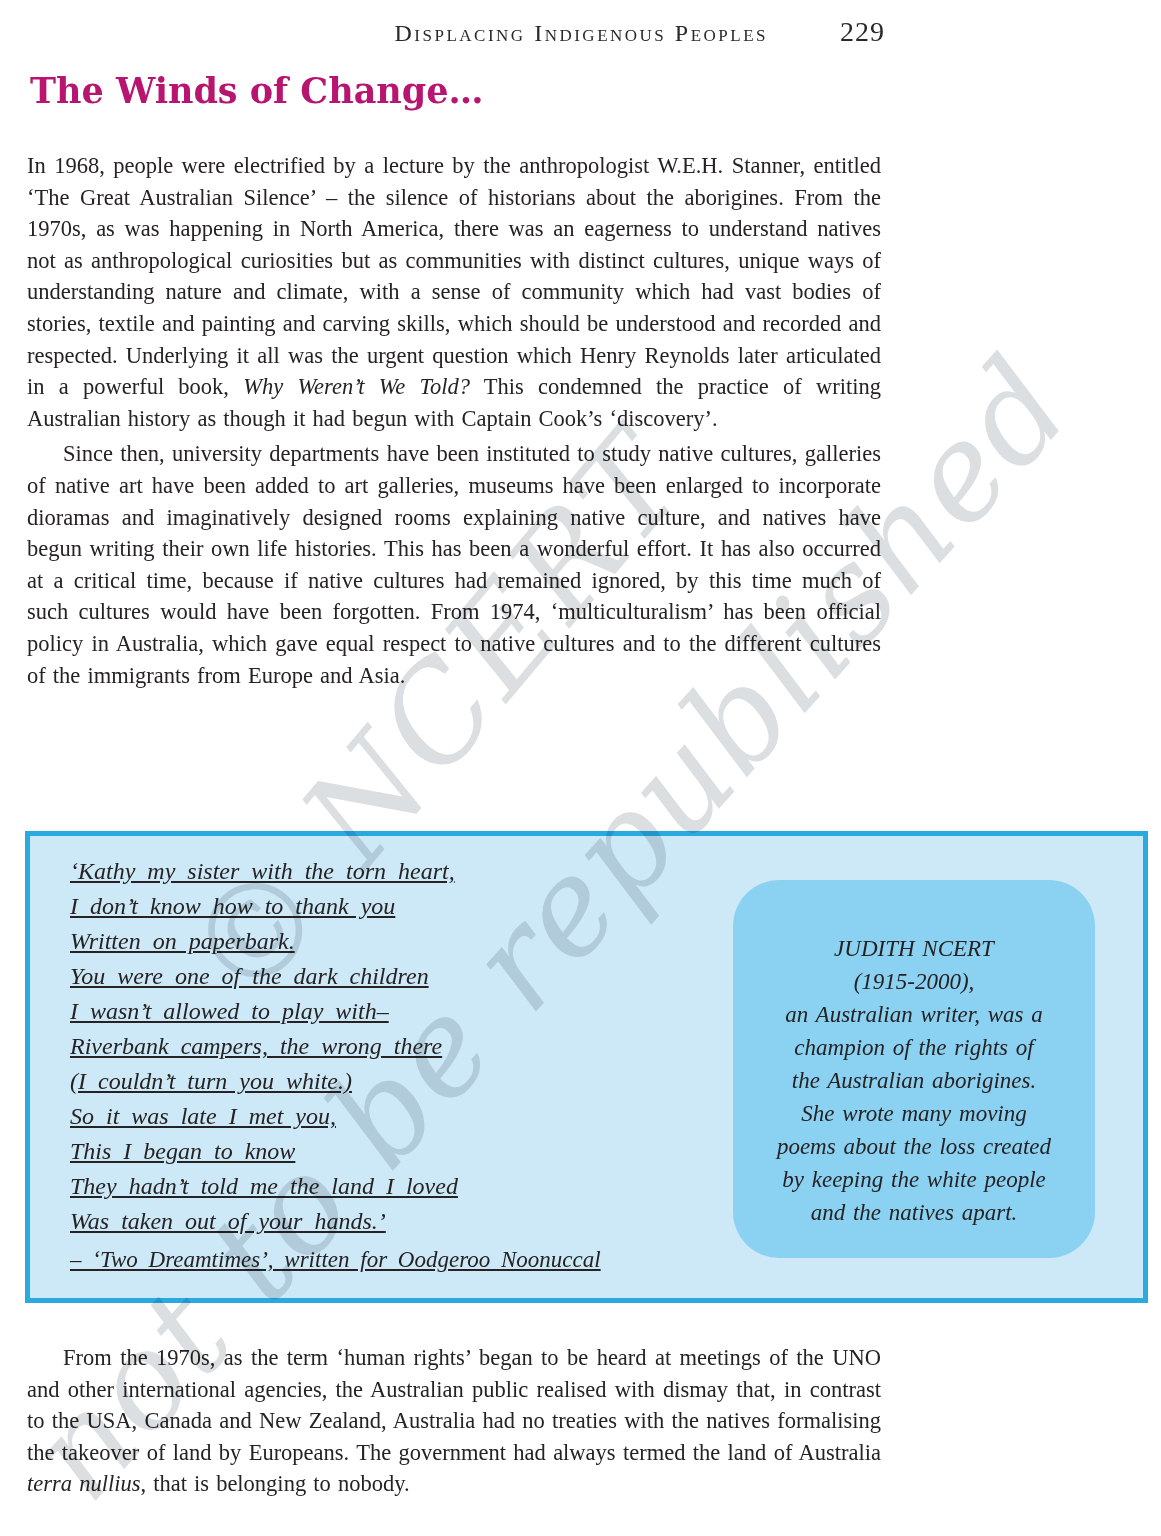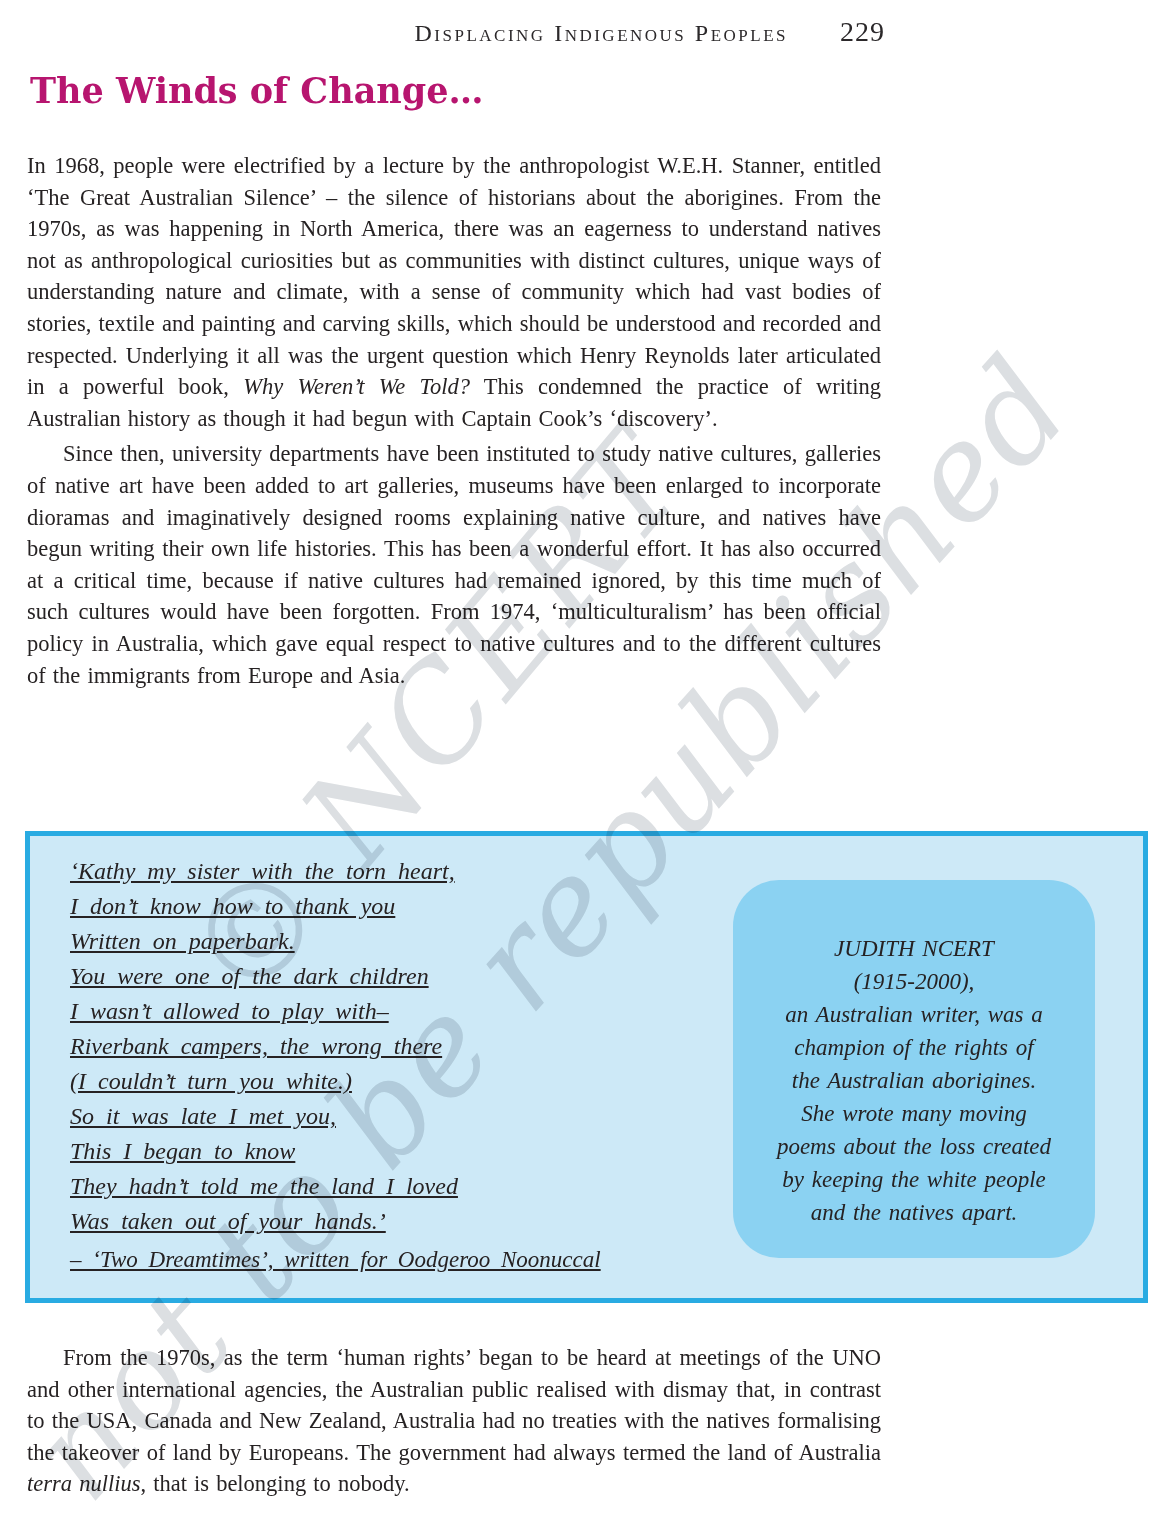--- a/index.html
+++ b/index.html
@@ -11,21 +11,21 @@
   .wm{
     position:absolute;font-family:"DejaVu Serif",serif;font-style:italic;white-space:nowrap;
     color:var(--watermark,#dcdfe2);mix-blend-mode:multiply;transform-origin:0 50%;
     pointer-events:none;z-index:9;
   }
   .wm1{left:215px;top:905px;font-size:130px;letter-spacing:4px;transform:rotate(-50deg);}
   .wm2{left:55px;top:1400px;font-size:132px;letter-spacing:2px;transform:rotate(-48deg);}
   
   .running-head{
     position:absolute;top:16px;left:23px;width:862px;
-    display:flex;justify-content:flex-end;align-items:baseline;gap:52px;z-index:2;
+    display:flex;justify-content:flex-end;align-items:baseline;gap:72px;z-index:2;
   }
   .rh-title{font-variant:small-caps;font-size:24px;letter-spacing:2.5px;color:#2b282a;}
   .rh-num{font-size:28px;color:#2b282a;letter-spacing:1px;}
   
   .section-heading{
     position:absolute;top:62px;left:22px;margin:8px;z-index:2;
     font-family:"DejaVu Serif",serif;font-weight:bold;font-size:35px;line-height:1.2;
     color:var(--heading,#b7156f);
   }
   

